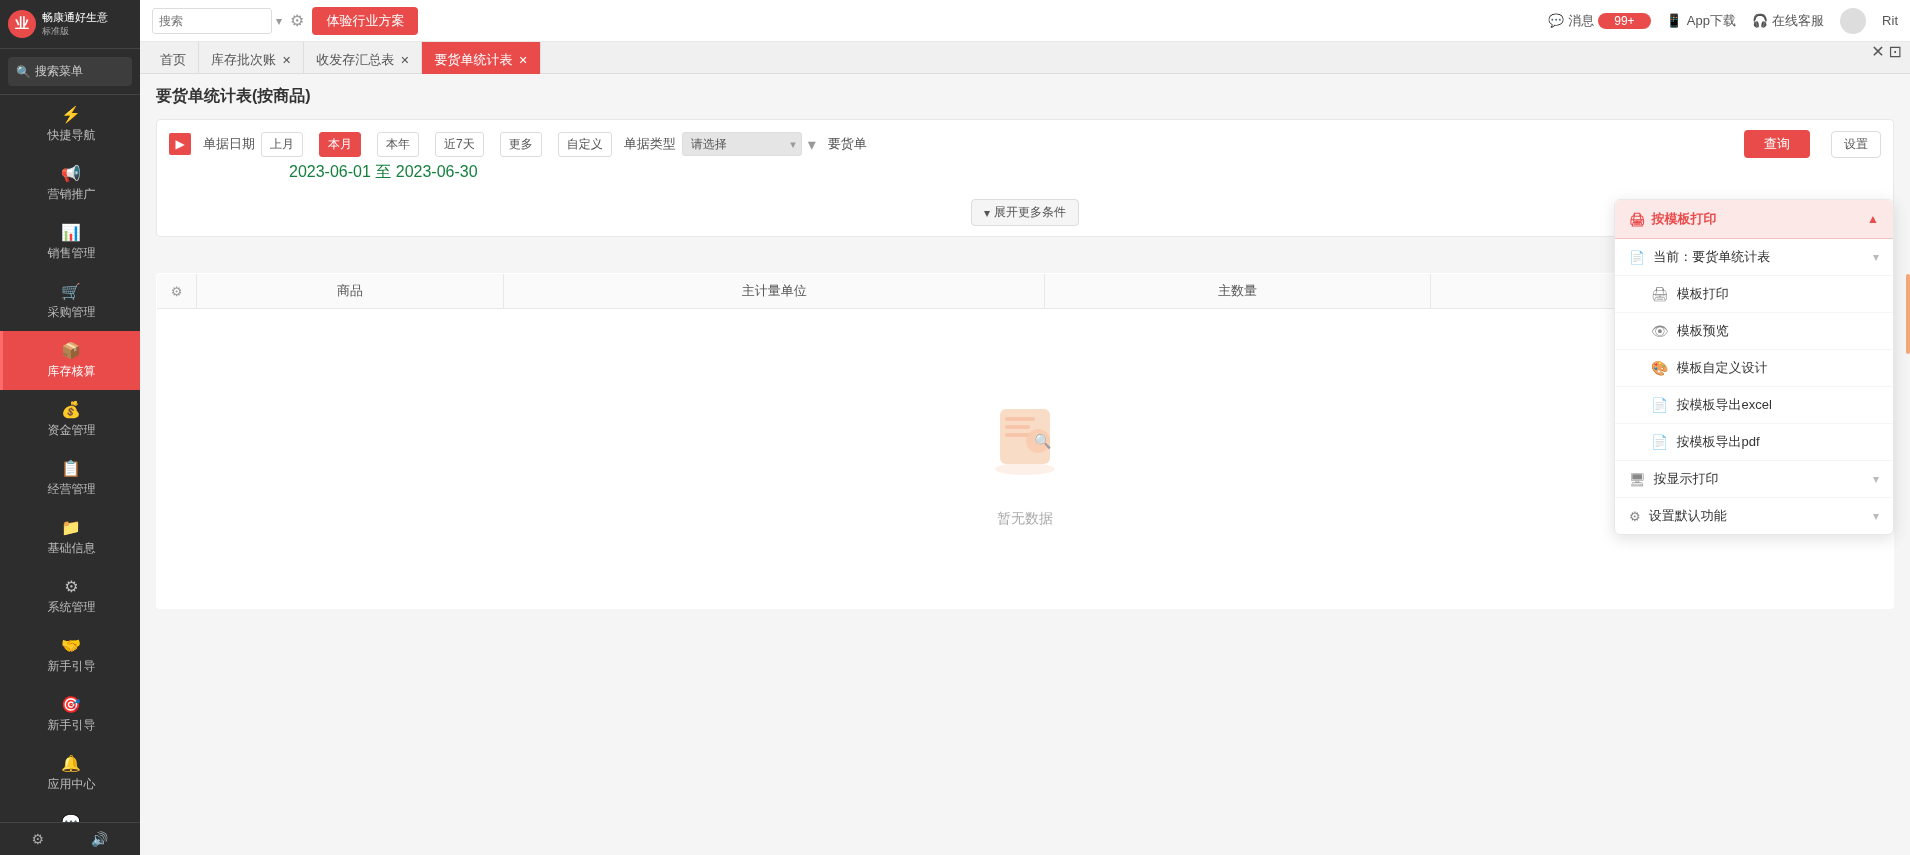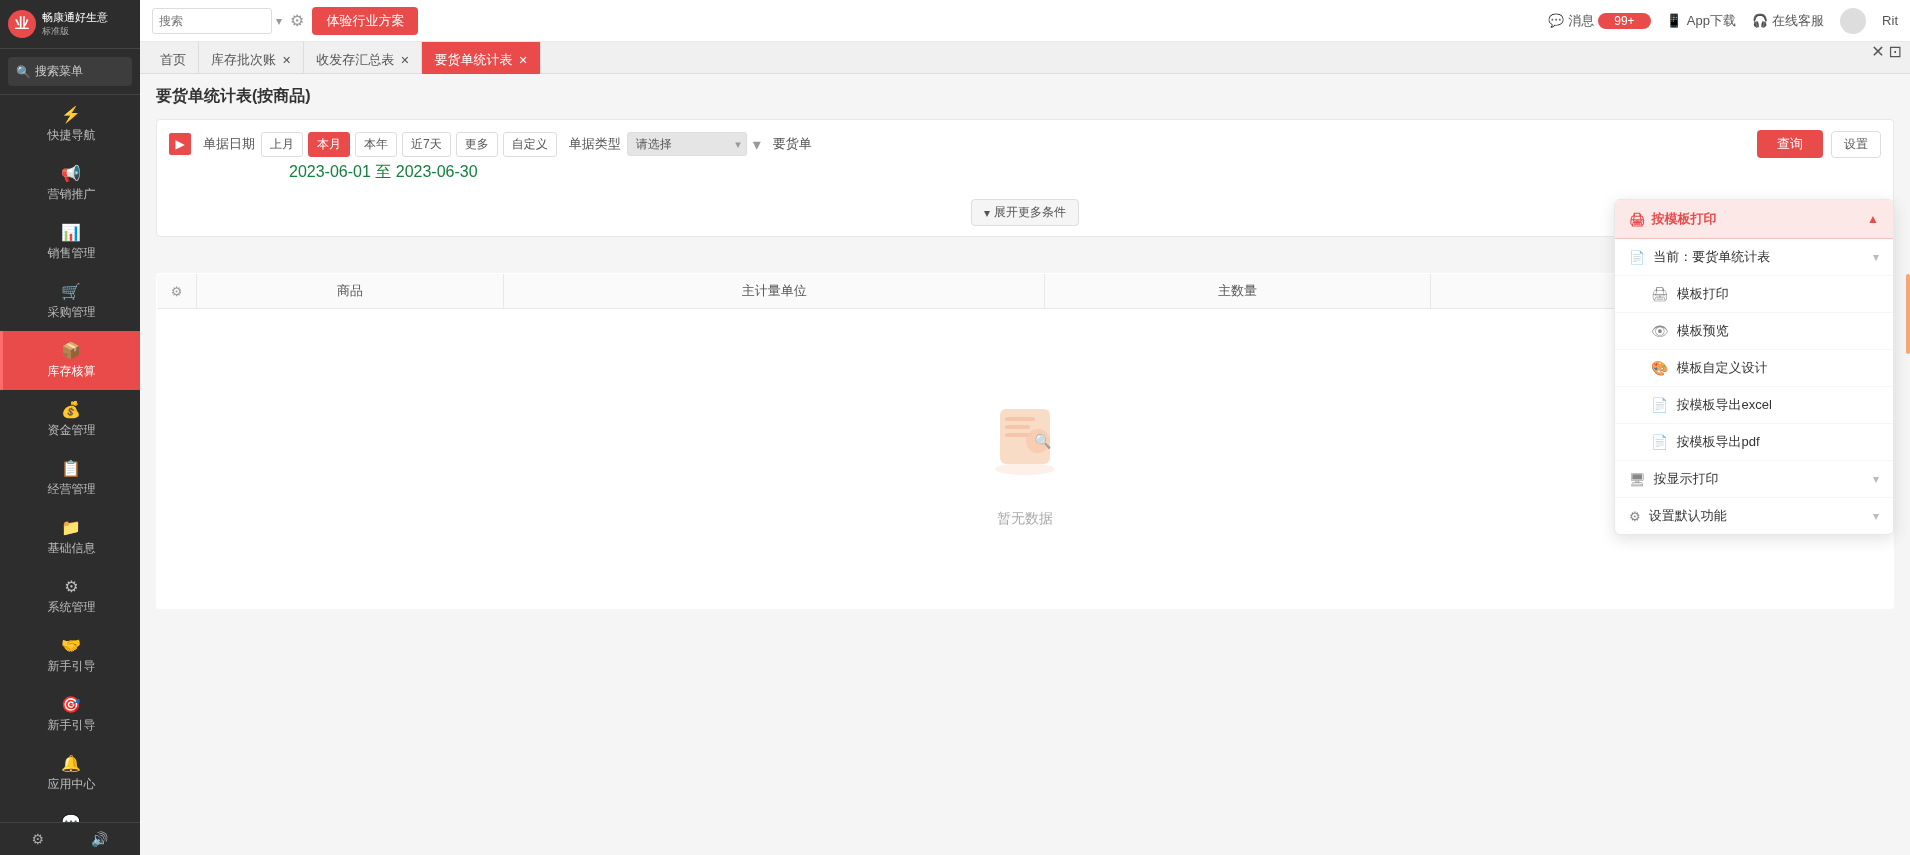--- a/index.html
+++ b/index.html
@@ -264,21 +264,21 @@
       align-items: center;
       gap: 6px;
     }
     .filter-label {
       color: #555;
       font-size: 13px;
       white-space: nowrap;
     }
     .date-btns {
       display: flex;
-      gap: 5px;
+      gap: 16px;
       align-items: center;
     }
     .date-btn {
       padding: 3px 8px;
       border: 1px solid #ddd;
       background: #fff;
       border-radius: 3px;
       cursor: pointer;
       font-size: 12px;
       color: #555;
@@ -678,21 +678,21 @@
               <option value="">请选择</option>
             </select>
           </div>
           <span style="color:#999; font-size:16px; cursor:pointer;">▾</span>
         </div>
 
         <div class="filter-section">
           <span class="filter-label">要货单</span>
         </div>
 
-        <div style="margin-left: auto; display:flex; gap:8px; align-items:center;">
+        <div style="margin-left: auto; display:flex; gap:21px; align-items:center;">
           <button class="btn-query">查询</button>
           <button class="btn-settings">设置</button>
         </div>
       </div>
 
       <div style="margin-top: 4px;">
         <span style="color:#15803d; font-size:16px; margin-left: 120px;">2023-06-01 至 2023-06-30</span>
       </div>
 
       <div style="display:flex; justify-content: center; margin-top: 8px;">

